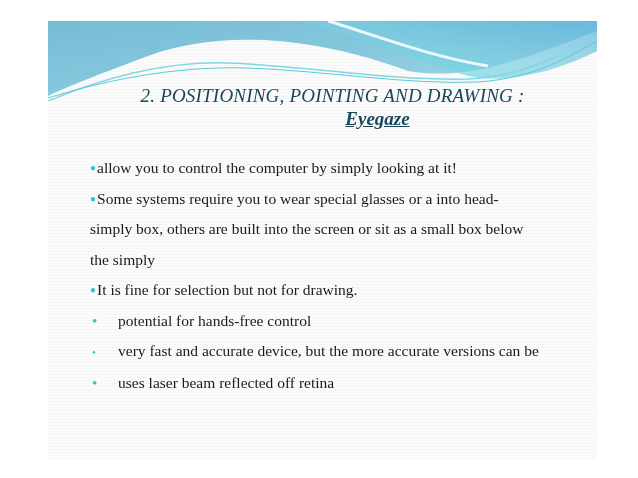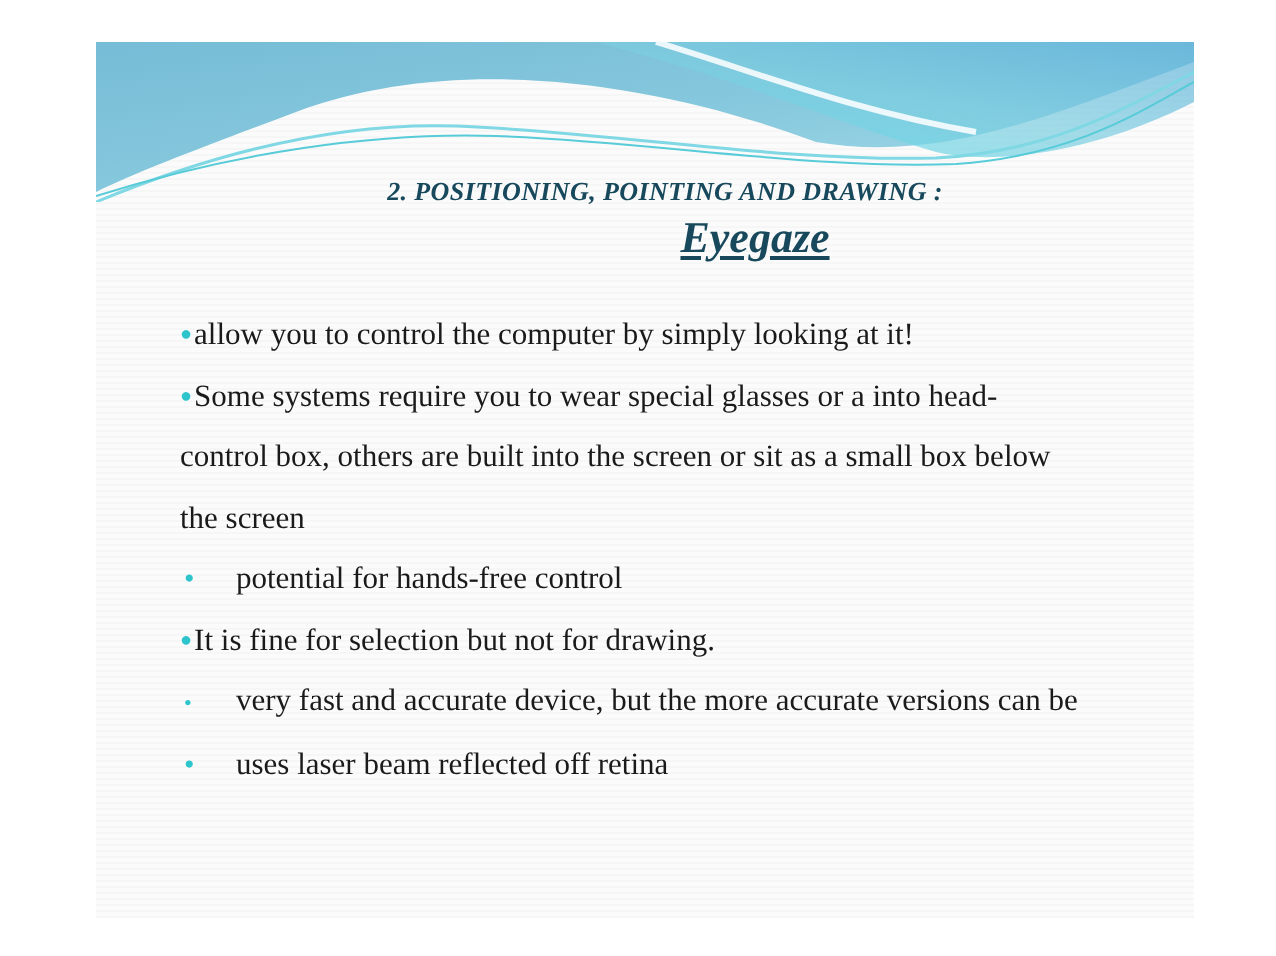--- a/index.html
+++ b/index.html
@@ -8,27 +8,27 @@
       font-family: "Liberation Serif", "DejaVu Serif", serif;
     }
     .slide {
       position: absolute; left: 48px; top: 21px; width: 549px; height: 438px;
       background: repeating-linear-gradient(180deg, #fbfbfb 0px, #fbfbfb 2px, #f6f6f6 2px, #f6f6f6 3px);
       overflow: hidden;
     }
     .banner { position: absolute; left: 0; top: 0; width: 549px; height: 80px; }
     .title-block { position: absolute; left: 0; top: 63px; width: 549px; text-align: center; }
     .title {
-      font-weight: bold; font-style: italic; color: #17485c;
-      font-size: 13px; letter-spacing: 0.2px; line-height: 24px;
+      font-weight: normal; font-style: italic; color: #17485c;
+      font-size: 19px; letter-spacing: 0.2px; line-height: 24px;
       padding-left: 20px;
     }
     .subtitle {
       font-weight: bold; font-style: italic; color: #17485c; text-decoration: underline;
-      font-size: 22px; line-height: 22px; padding-left: 110px;
+      font-size: 19px; line-height: 22px; padding-left: 110px;
     }
     .body {
       position: absolute; left: 42px; top: 132px; width: 500px;
       font-size: 15.5px; color: #1a1a1a; line-height: 30.5px;
     }
     .body p { margin: 0; }
     .dot-small { color: #2ec4cc; font-size: 10px; vertical-align: 2px; margin-right: 1px; }
     .dot-big { color: #2ec4cc; font-size: 15px; display: inline-block; width: 26px; padding-left: 2px; }
     .dot-big.faint { font-size: 11px; }
   </style>
@@ -57,20 +57,20 @@
   </svg>
 
   <div class="title-block">
     <div class="title">2. POSITIONING, POINTING AND DRAWING :</div>
     <div class="subtitle">Eyegaze</div>
   </div>
 
   <div class="body">
     <p><span class="dot-small">●</span><span>allow you to control the computer by simply looking at it!</span></p>
     <p><span class="dot-small">●</span><span>Some systems require you to wear special glasses or a into head-</span></p>
-    <p><span>control box, others are built into the screen or sit as a small box below</span></p>
-    <p><span>the screen</span></p>
+    <p><span>simply box, others are built into the screen or sit as a small box below</span></p>
+    <p><span>the simply</span></p>
+    <p><span class="dot-small">●</span><span>It is fine for selection but not for drawing.</span></p>
     <p><span class="dot-big">•</span><span>potential for hands-free control</span></p>
-    <p><span class="dot-small">●</span><span>It is fine for selection but not for drawing.</span></p>
     <p><span class="dot-big faint">•</span><span>very fast and accurate device, but the more accurate versions can be</span></p>
     <p><span class="dot-big">•</span><span>uses laser beam reflected off retina</span></p>
   </div>
 </div>
 
 </body></html>

